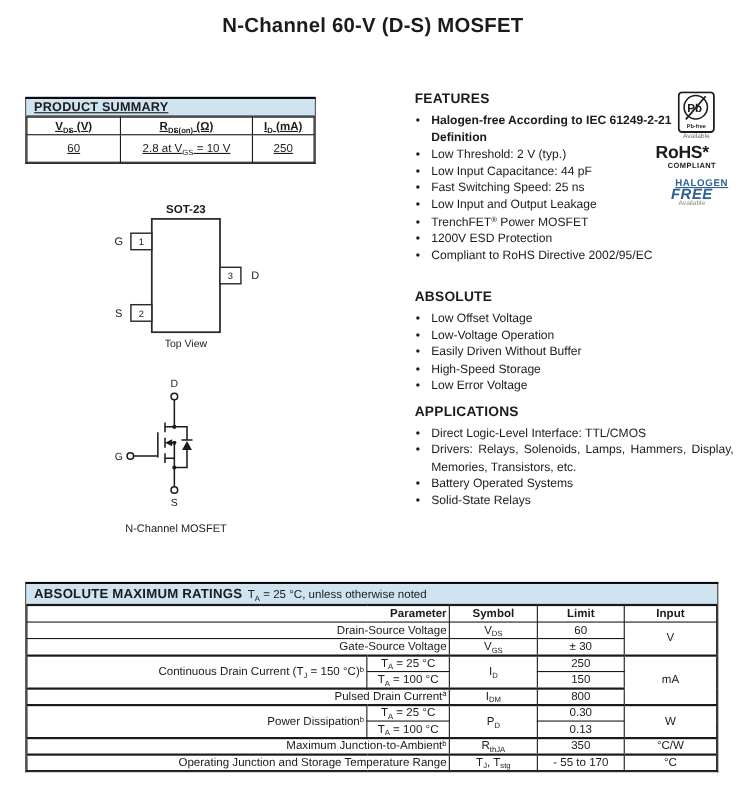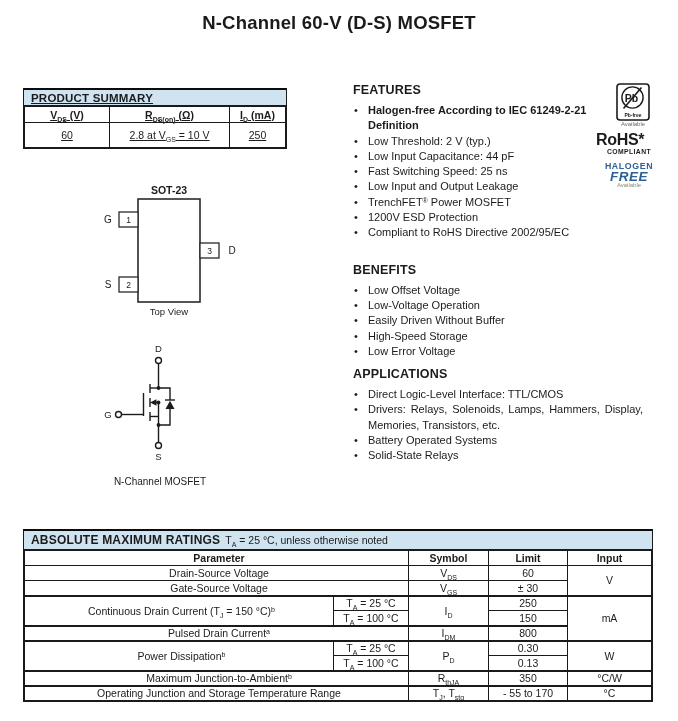--- a/index.html
+++ b/index.html
@@ -40,59 +40,59 @@
   
   .sot23{position:absolute;left:98px;top:183px;}
   .mosfet{position:absolute;left:100px;top:340px;}
   .mosfet-caption{
     position:absolute;left:104px;top:476px;width:112px;
     text-align:center;font-size:10px;
   }
   svg text{font-family:"Liberation Sans","DejaVu Sans",sans-serif;fill:#1b1b1b;}
 
   
-  .rcol{position:absolute;left:353px;top:83px;width:290px;}
+  .rcol{position:absolute;left:377px;top:83px;width:290px;}
   .rcol h2{font-size:12.5px;font-weight:bold;margin:0 0 6px 0;letter-spacing:0.2px;}
   .rcol h2.benefits{margin-top:22px;}
   .rcol h2.applications{margin-top:8px;}
   .rcol ul{list-style:none;margin:0;padding:0;}
   .rcol li{display:flex;font-size:11px;line-height:15.3px;}
   .rcol li .bl{width:15px;flex:none;padding-left:1px;}
   .rcol li .tx{flex:1;}
   .rcol li.bold .tx{font-weight:bold;width:252px;flex:none;}
   .rcol li .tx.just{text-align:justify;}
 
   
   .badge-avail{position:absolute;left:608px;top:121px;width:50px;text-align:center;
     font-size:6px;color:#6d6d60;}
   .rohs{position:absolute;left:596px;top:131px;width:66px;
     font-size:16px;font-weight:bold;letter-spacing:-0.3px;}
   .compliant{position:absolute;left:596px;top:148px;width:66px;text-align:center;
     font-size:6.8px;font-weight:bold;letter-spacing:0.4px;}
-  .halogen{position:absolute;left:596px;top:161px;width:66px;text-align:center;
-    font-size:8.8px;font-weight:bold;letter-spacing:0.6px;color:var(--halogen-blue);}
+  .halogen{position:absolute;left:596px;top:161px;width:66px;text-align:right;
+    font-size:8.8px;font-weight:bold;letter-spacing:0.6px;color:var(--halogen-blue);text-decoration:underline;}
   .free{position:absolute;left:596px;top:169px;width:66px;text-align:center;
     font-size:13.5px;font-weight:bold;font-style:italic;letter-spacing:0.5px;color:var(--halogen-blue);}
   .avail2{position:absolute;left:596px;top:182px;width:66px;text-align:center;
     font-size:6px;color:#8a8a78;}
 
   
   .amr{
     position:absolute;left:23px;top:529px;width:630px;
     border:1px solid #1a1a1a;border-top:2px solid #0c0c0c;
   }
   .amr-title{
     background:var(--header-bg);border-bottom:1px solid #1a1a1a;
     height:19px;line-height:19px;padding-left:7px;font-size:10.5px;
   }
   .amr-title .tb{font-size:12px;font-weight:bold;letter-spacing:0.2px;}
   .amr-title .tc{margin-left:5px;}
   .amr table{border-collapse:collapse;table-layout:fixed;width:100%;}
   .amr td{border:1px solid #1a1a1a;font-size:10.5px;height:15px;text-align:center;padding:0 2px;}
-  .amr td.pl{text-align:center;padding-left:7px;}
+  .amr td.pl{text-align:right;padding-left:7px;}
   .amr tr.hdr td{font-weight:bold;}
   .amr tr.grp td{border-top-width:2px;}
 </style>
 </head>
 <body>
 
 <h1 class="title">N-Channel 60-V (D-S) MOSFET</h1>
 
 <div class="ps">
   <div class="ps-title">PRODUCT SUMMARY</div>
@@ -191,21 +191,21 @@
     <li>
         <span class="bl">•</span>
         <span class="tx">1200V ESD Protection</span>
       </li>
     <li>
         <span class="bl">•</span>
         <span class="tx">Compliant to RoHS Directive 2002/95/EC</span>
       </li>
   </ul>
 
-  <h2 class="benefits">BENEFITS</h2>
+  <h2 class="benefits">ABSOLUTE</h2>
   <ul>
     <li>
         <span class="bl">•</span>
         <span class="tx">Low Offset Voltage</span>
       </li>
     <li>
         <span class="bl">•</span>
         <span class="tx">Low-Voltage Operation</span>
       </li>
     <li>

